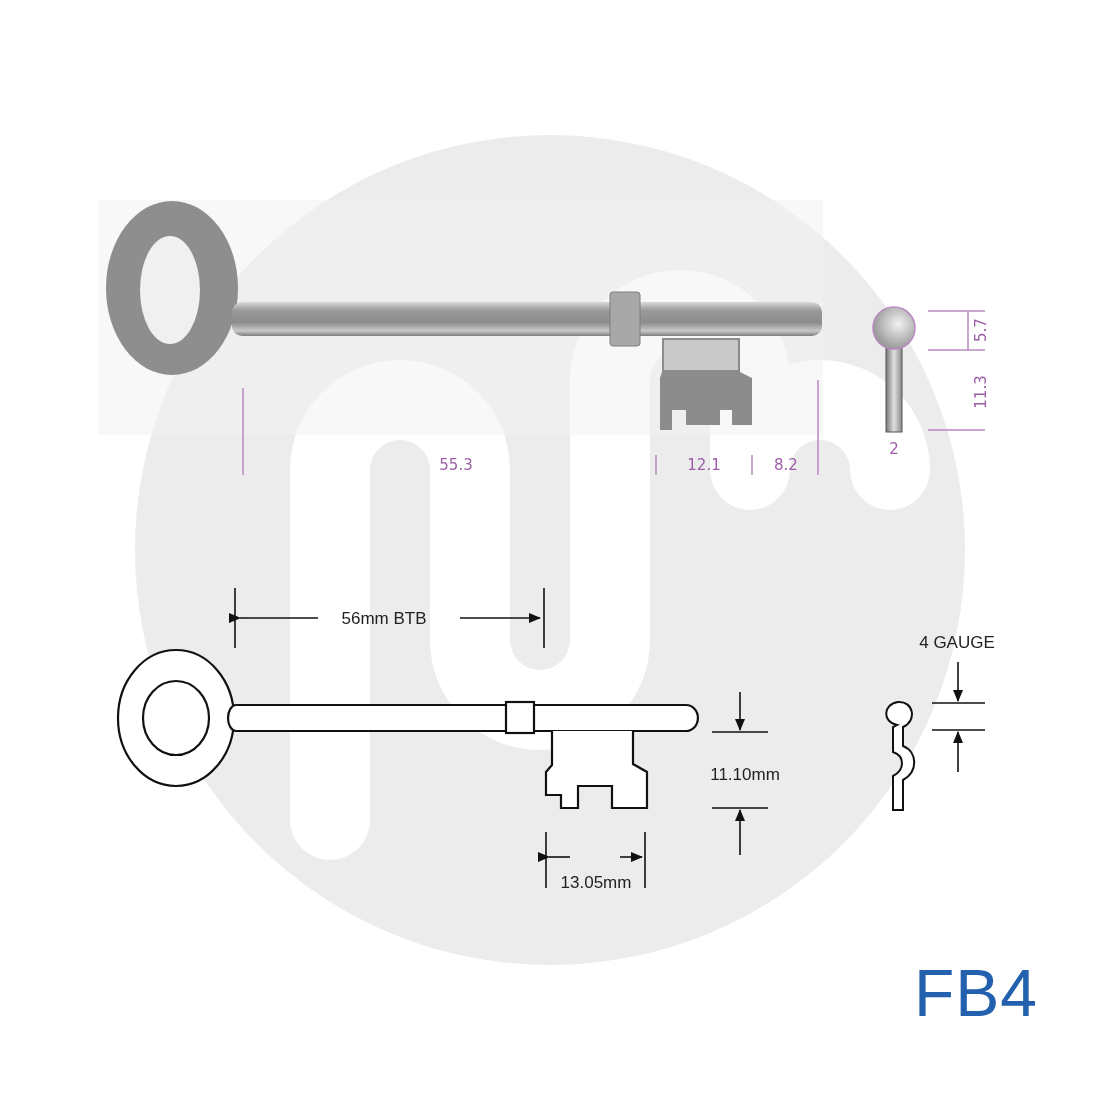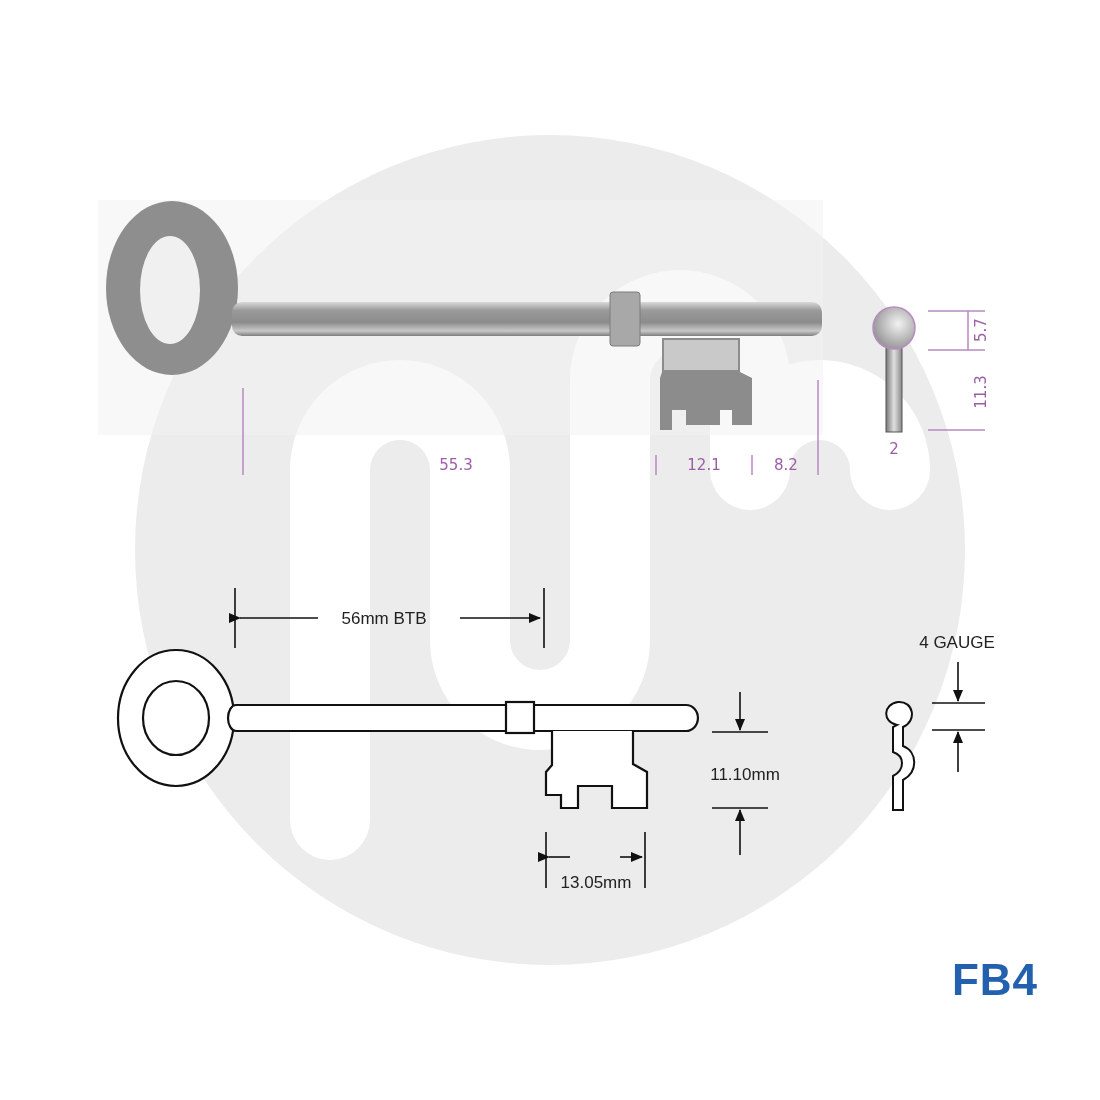--- a/index.html
+++ b/index.html
@@ -2,21 +2,21 @@
 <html><head>
   <meta charset="utf-8">
   <style>
     html, body { margin: 0; padding: 0; background: #ffffff; }
     body { width: 1100px; height: 1100px; position: relative; overflow: hidden;
            font-family: "Liberation Sans", sans-serif; }
     .canvas { position: absolute; left: 0; top: 0; width: 1100px; height: 1100px; }
     svg text.dim-purple { font-family: "DejaVu Sans", sans-serif; font-size: 15px; fill: #9b5ea6; }
     svg text.dim-black { font-family: "Liberation Sans", sans-serif; font-size: 17px; fill: #222222; }
     .code-label { position: absolute; right: 62px; top: 955px; font-family: "Liberation Sans", sans-serif;
-                  font-weight: bold; font-size: 44px; color: #2360ad; letter-spacing: 1px; }
+                  font-weight: normal; font-size: 66px; color: #2360ad; letter-spacing: 1px; }
   </style>
 </head>
 <body>
 
 <div class="canvas">
 <svg width="1100" height="1100" viewBox="0 0 1100 1100" xmlns="http://www.w3.org/2000/svg">
   <defs>
     <linearGradient id="shaftGrad" x1="0" y1="0" x2="0" y2="1">
       <stop offset="0" stop-color="#d9d9d9"></stop>
       <stop offset="0.25" stop-color="#9a9a9a"></stop>

